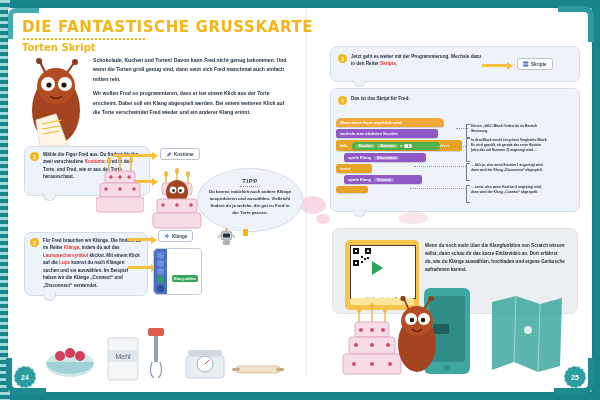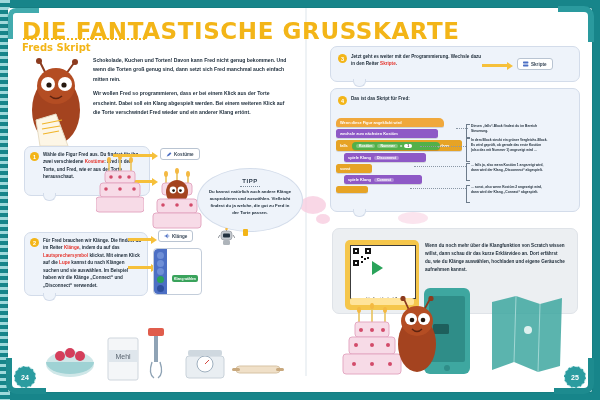--- a/index.html
+++ b/index.html
@@ -27,21 +27,21 @@
 
   
   .pagenum{position:absolute;width:20px;height:20px;border-radius:50%;
     background:#2b9ca0;color:#fff;font-size:7px;font-weight:bold;
     display:flex;align-items:center;justify-content:center;
     border:1px dashed #bfe6e7;}
   .pagenum.left{left:14px;bottom:12px;}
   .pagenum.right{right:14px;bottom:12px;}
 
   
-  .title{position:absolute;left:22px;top:18px;font-size:23px;font-weight:bold;
+  .title{position:absolute;left:22px;top:18px;font-size:15px;font-weight:bold;
      color:#f3b518;letter-spacing:.6px;font-family:"DejaVu Sans", sans-serif;}
   .title-rule{position:absolute;left:23px;top:38px;width:122px;height:0;
      border-top:2px dotted #f3b518;}
   .subtitle{position:absolute;left:22px;top:42px;font-size:10px;font-weight:bold;color:#f3b518;
      font-family:"DejaVu Sans", sans-serif;}
 
   
   .intro{position:absolute;left:93px;top:56px;width:198px;font-size:5.1px;line-height:1.85;
      color:#22313f;font-weight:bold;}
   .intro p{margin:0 0 5px 0;}
@@ -130,21 +130,21 @@
 <div class="corner-bl"></div>
 <div class="corner-br"></div>
 
 <div class="splatter" style="left:300px;top:196px;width:26px;height:18px;"></div>
 <div class="splatter" style="left:316px;top:214px;width:14px;height:10px;"></div>
 <div class="splatter" style="left:398px;top:212px;width:30px;height:12px;opacity:.5;"></div>
 <div class="splatter" style="left:330px;top:168px;width:10px;height:8px;opacity:.5;"></div>
 
 <div class="title">DIE FANTASTISCHE GRUSSKARTE</div>
 <div class="title-rule"></div>
-<div class="subtitle">Freds Skript</div>
+<div class="subtitle">Torten Skript</div>
 
 <div class="intro">
   <p>Schokolade, Kuchen und Torten! Davon kann Fred nicht genug bekommen. Und wenn die Torten groß genug sind, dann setzt sich Fred manchmal auch einfach mitten rein.</p>
   <p>Wir wollen Fred so programmieren, dass er bei einem Klick aus der Torte erscheint. Dabei soll ein Klang abgespielt werden. Bei einem weiteren Klick auf die Torte verschwindet Fred wieder und ein anderer Klang ertönt.</p>
 </div>
 
 <svg class="ill" style="left:22px;top:58px;" width="70" height="90" viewBox="0 0 70 90">
   <path d="M24 16 L18 4 M44 16 L52 5" stroke="#8c3b1e" stroke-width="2" fill="none"></path>
   <circle cx="17" cy="3" r="3" fill="#8c3b1e"></circle>
     <circle cx="53" cy="4" r="3" fill="#8c3b1e"></circle>

